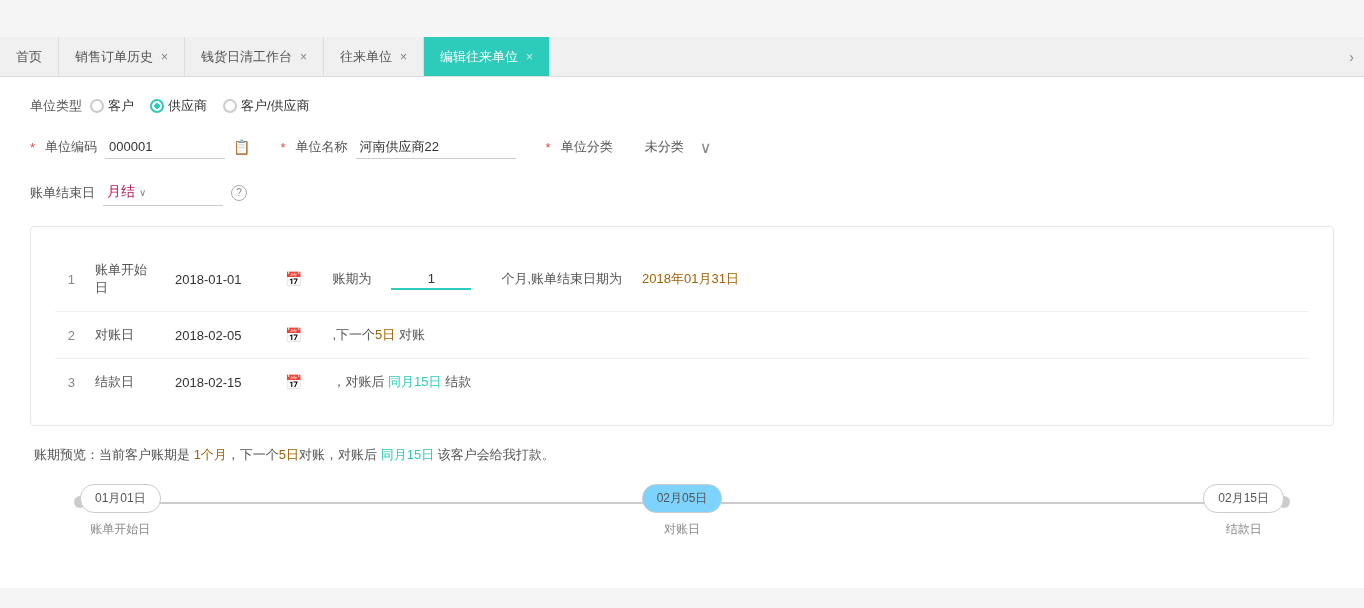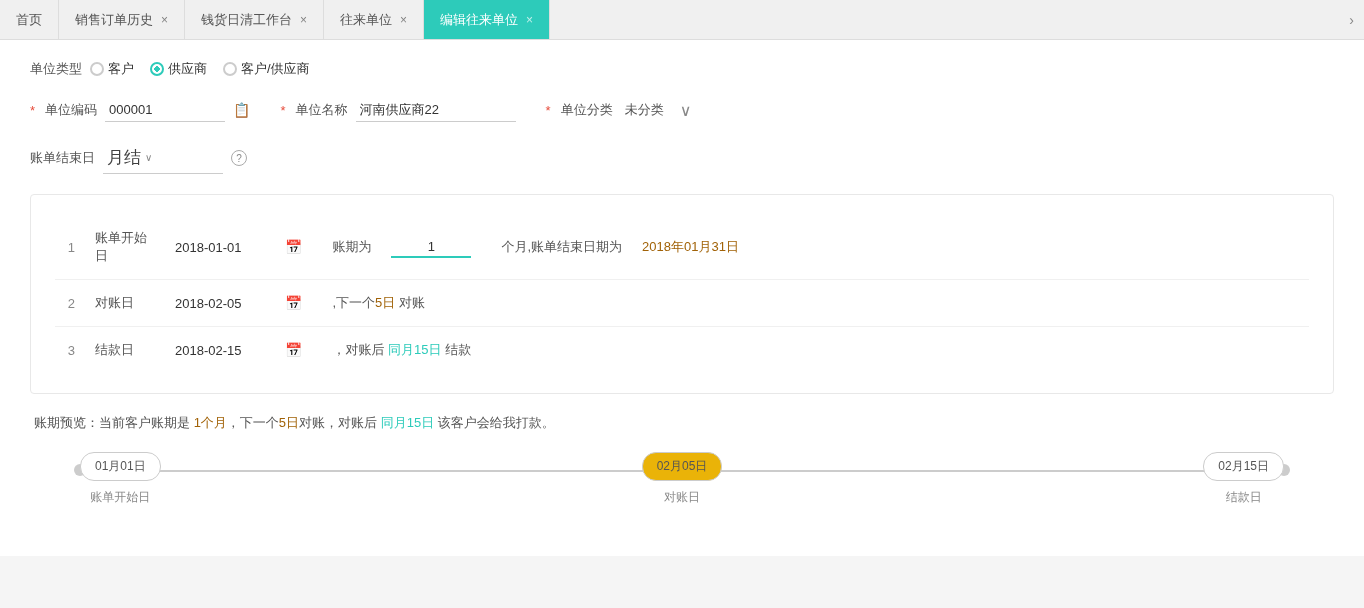--- a/index.html
+++ b/index.html
@@ -6,20 +6,21 @@
     body { font-family: 'Microsoft YaHei', Arial, sans-serif; font-size: 13px; color: #333; background: #f5f5f5; }
 
     
     .tabs-bar {
       display: flex;
       align-items: center;
       background: #f0f0f0;
       border-bottom: 1px solid #ddd;
       height: 40px;
       padding: 0 0;
+      margin-top: 37px;
     }
     .tab-item {
       display: flex;
       align-items: center;
       padding: 0 16px;
       height: 100%;
       font-size: 13px;
       cursor: pointer;
       color: #555;
       border-right: 1px solid #ddd;
@@ -99,21 +100,21 @@
 
     
     .form-select-wrap {
       display: flex;
       align-items: center;
       border-bottom: 1px solid #ccc;
       min-width: 120px;
       padding: 4px 4px;
       gap: 4px;
     }
-    .select-value { color: #404040; font-size: 17px; }
+    .select-value { color: #be185d; font-size: 14px; }
     .select-arrow { color: #888; font-size: 10px; }
     .dropdown-arrow-large { color: #888; font-size: 16px; cursor: pointer; }
 
     
     .cal-icon { color: #2dcbba; font-size: 14px; cursor: pointer; }
 
     
     .help-icon {
       width: 16px; height: 16px; border-radius: 50%;
       border: 1px solid #aaa;
@@ -217,21 +218,21 @@
       <span class="cal-icon">📋</span>
     </div>
     <div class="form-field">
       <span class="required-star">*</span>
       <span class="form-label">单位名称</span>
       <input class="form-input" type="text" style="width: 160px;" value="河南供应商22">
     </div>
     <div class="form-field">
       <span class="required-star">*</span>
       <span class="form-label">单位分类</span>
-      <span class="form-label" style="margin-left:4px;">未分类</span>
+      <span class="form-label" style="margin-left:24px;">未分类</span>
       <span class="dropdown-arrow-large" style="margin-left:8px;">∨</span>
     </div>
   </div>
 
   <div class="form-row">
     <div class="form-field">
       <span class="form-label">账单结束日</span>
       <div class="form-select-wrap">
         <span class="select-value">月结</span>
         <span class="select-arrow">∨</span>
@@ -284,21 +285,21 @@
 
       <div style="position:absolute; top:12px; right:4px; width:12px; height:12px; border-radius:50%; background:#ccc; z-index:1;"></div>
 
       <div style="display:flex; flex-direction:column; align-items:center; z-index:2;">
         <div style="background:#fff; border:1px solid #ccc; border-radius:14px; padding:5px 14px; font-size:12px; color:#555;">01月01日</div>
         <div style="font-size:12px; color:#888; margin-top:8px;">账单开始日</div>
       </div>
 
 
       <div style="display:flex; flex-direction:column; align-items:center; z-index:2;">
-        <div style="background:#eab308; border:1px solid #ccc; border-radius:14px; padding:5px 14px; font-size:12px; color:#555;">02月05日</div>
+        <div style="background:#7dd3fc; border:1px solid #ccc; border-radius:14px; padding:5px 14px; font-size:12px; color:#555;">02月05日</div>
         <div style="font-size:12px; color:#888; margin-top:8px;">对账日</div>
       </div>
 
       <div style="display:flex; flex-direction:column; align-items:center; z-index:2;">
         <div style="background:#fff; border:1px solid #ccc; border-radius:14px; padding:5px 14px; font-size:12px; color:#555;">02月15日</div>
         <div style="font-size:12px; color:#888; margin-top:8px;">结款日</div>
       </div>
     </div>
   </div>
 

